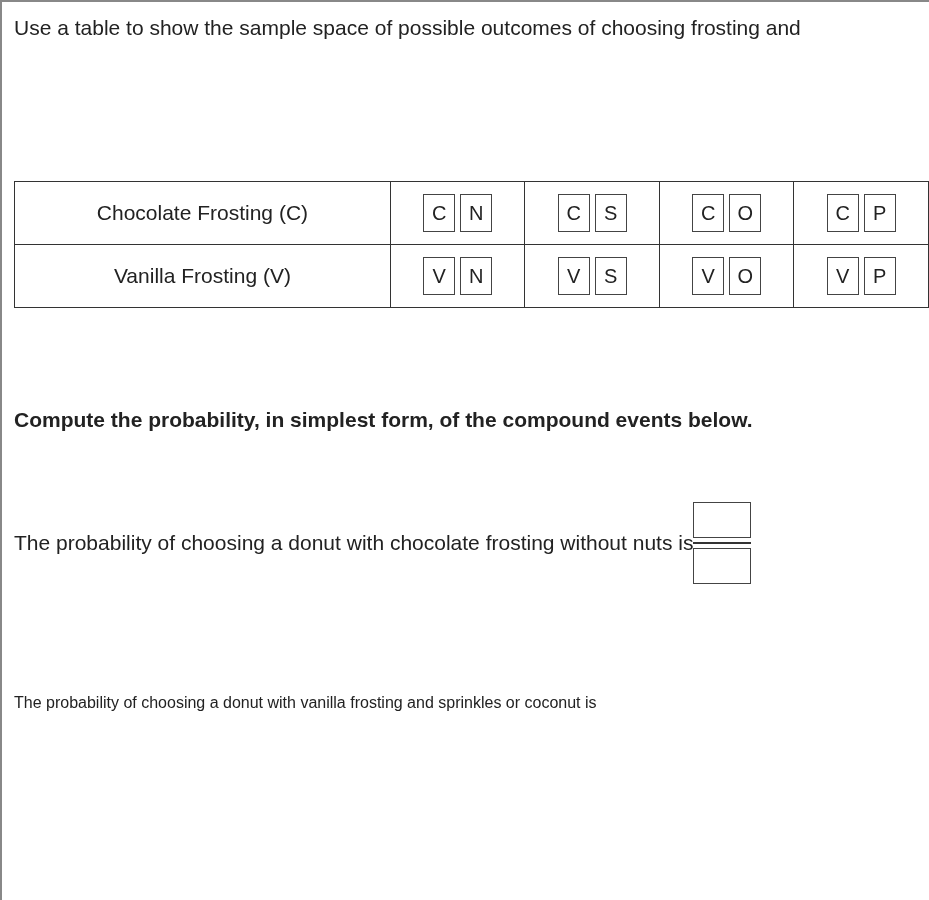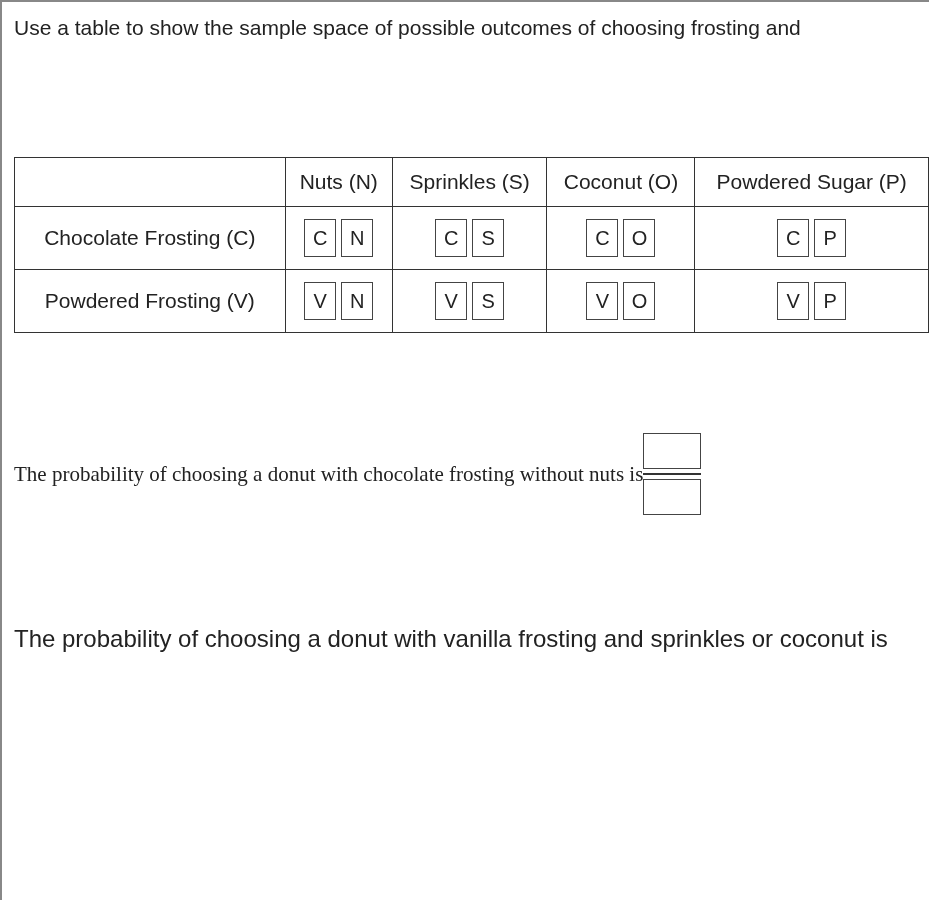--- a/index.html
+++ b/index.html
@@ -16,21 +16,21 @@
   }
   .page {
     border-left: 2px solid #888;
     border-top: 2px solid #888;
     width: 929px;
     height: 900px;
     padding: 10px 0 0 12px;
   }
   .intro {
     line-height: 1.55;
-    margin-bottom: 80px;
+    margin-bottom: 104px;
     padding-right: 0;
   }
   table.sample-space {
     border-collapse: collapse;
     margin-bottom: 100px;
     width: 915px;
   }
   table.sample-space th, table.sample-space td {
     border: 1.5px solid #333;
     font-weight: normal;
@@ -65,21 +65,20 @@
   }
   .prompt {
     font-weight: bold;
     margin-bottom: 70px;
     font-size: 21px;
   }
   .question-row {
     display: flex;
     align-items: center;
     margin-bottom: 110px;
-    font-family: Liberation Serif, serif;
   }
   .question-text {
     font-size: 21px;
     white-space: nowrap;
   }
   .fraction-input {
     display: flex;
     flex-direction: column;
     align-items: center;
     gap: 4px;
@@ -90,42 +89,35 @@
     height: 36px;
     border: 1.5px solid #444;
     background: #fff;
   }
   .fraction-input .bar {
     width: 58px;
     height: 2px;
     background: #333;
   }
   .q2 {
-    font-size: 24px;
+    font-size: 16px;
   }
 </style>
 </head>
 <body>
 
 <div class="page">
 
   <div class="intro">
     <span>Use a table to show the sample space of possible outcomes of choosing frosting and</span><br>
     <br>
   </div>
 
   <table class="sample-space">
     <tbody>
-        <tr>
-      <th class="rowhead"></th>
-      <th>Nuts (N)</th>
-      <th>Sprinkles (S)</th>
-      <th>Coconut (O)</th>
-      <th>Powdered Sugar (P)</th>
-    </tr>
     <tr>
       <td class="rowlabel">Chocolate Frosting (C)</td>
       <td>
         <span class="pair">
           <span class="letter-box">C</span>
           <span class="letter-box">N</span>
         </span>
       </td>
       <td>
         <span class="pair">
@@ -140,21 +132,21 @@
         </span>
       </td>
       <td>
         <span class="pair">
           <span class="letter-box">C</span>
           <span class="letter-box">P</span>
         </span>
       </td>
     </tr>
     <tr>
-      <td class="rowlabel">Powdered Frosting (V)</td>
+      <td class="rowlabel">Vanilla Frosting (V)</td>
       <td>
         <span class="pair">
           <span class="letter-box">V</span>
           <span class="letter-box">N</span>
         </span>
       </td>
       <td>
         <span class="pair">
           <span class="letter-box">V</span>
           <span class="letter-box">S</span>
@@ -169,20 +161,21 @@
       <td>
         <span class="pair">
           <span class="letter-box">V</span>
           <span class="letter-box">P</span>
         </span>
       </td>
     </tr>
   </tbody>
     </table>
 
+  <div class="prompt">Compute the probability, in simplest form, of the compound events below.</div>
 
   <div class="question-row">
     <span class="question-text">The probability of choosing a donut with chocolate frosting without nuts is</span>
     <div class="fraction-input">
       <div class="num"></div>
       <div class="bar"></div>
       <div class="den"></div>
     </div>
   </div>
 

